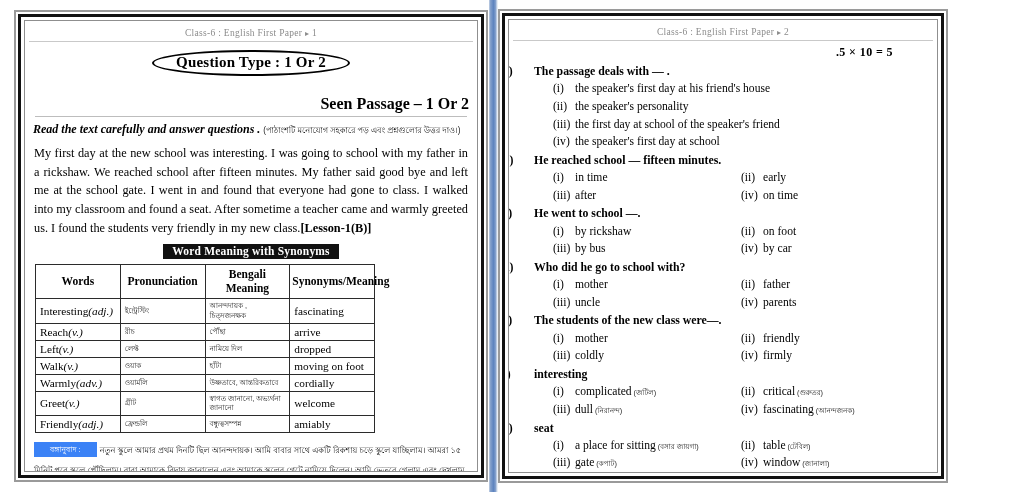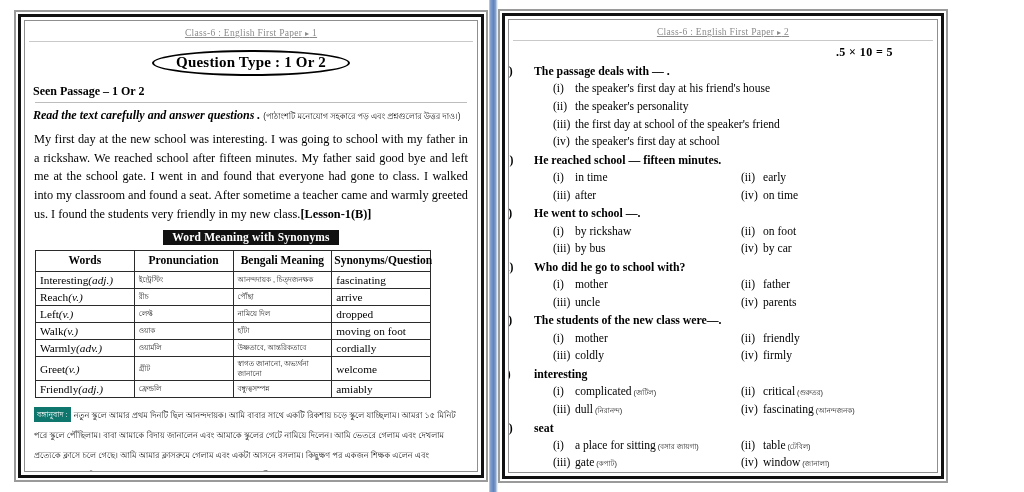--- a/index.html
+++ b/index.html
@@ -58,44 +58,43 @@
   }
 
   
   .runhead {
     text-align: center;
     font-size: 9.5px;
     color: #8b8b8b;
     letter-spacing: .3px;
     padding: 7px 0 3px 0;
     font-family: "Liberation Serif", serif;
-    text-decoration: underline;
   }
   .runhead .tri { font-size: 8px; }
   .rule { border-bottom: 1px solid #c9c9c9; margin: 0 4px; }
 
   .body-pad { padding: 0 8px; }
 
   
   .oval-wrap { text-align: center; margin: 8px 0 2px 0; }
   .oval {
     display: inline-block;
     border: 2.5px solid #000;
     border-radius: 50%/50%;
     padding: 2px 22px 3px 22px;
     font-size: 15px;
     font-weight: bold;
     letter-spacing: .2px;
   }
 
   .seen-pass {
-    text-align: left;
-    font-size: 12px;
-    font-weight: bold;
-    margin: 8px 0 3px 0;
+    text-align: right;
+    font-size: 16px;
+    font-weight: bold;
+    margin: 19px 0 3px 0;
   }
   .hr-thin { border-bottom: 1px solid #bdbdbd; margin: 2px 2px 5px 2px; }
 
   
   .instr {
     font-size: 12px;
     font-weight: bold;
     font-style: italic;
     line-height: 1.25;
     margin: 2px 0 1px 0;
@@ -126,21 +125,21 @@
     color: #fff;
     font-weight: bold;
     font-size: 11.5px;
     padding: 1px 9px 2px 9px;
     letter-spacing: .2px;
   }
 
   
   table.wordtable {
     border-collapse: collapse;
-    width: 396px;
+    width: 340px;
     margin: 0 0 0 2px;
     table-layout: fixed;
   }
   table.wordtable th, table.wordtable td {
     border: 1px solid #2b2b2b;
     padding: 2px 4px;
     vertical-align: middle;
   }
   table.wordtable th {
     font-size: 11.5px;
@@ -154,25 +153,25 @@
   td.c-pron  { width: 84px; }
   td.c-beng  { width: 108px; }
   td.c-syn   { width: 108px; }
   td.c-pron .bn, td.c-beng .bn { font-size: 7.3px; line-height: 1.35; display:block; }
   .pos { font-style: italic; }
 
   
   .trans-block { margin: 6px 1px 4px 1px; }
   .trans-tag {
     display: inline-block;
-    background: #0f766e;
+    background: #3b82f6;
     color: #fff;
     font-family: "Liberation Sans", "DejaVu Sans", sans-serif;
     font-size: 7.6px;
-    padding: 1px 3px;
+    padding: 1px 16px;
     vertical-align: 1px;
     margin-right: 3px;
   }
   .trans-text {
     font-family: "Liberation Sans", "DejaVu Sans", sans-serif;
     font-size: 8.1px;
     line-height: 1.85;
     text-align: justify;
     color: #131313;
   }
@@ -246,21 +245,21 @@
           <div class="banner-wrap">
             <span class="banner">Word Meaning with Synonyms</span>
           </div>
 
           <table class="wordtable">
             <thead>
               <tr>
                 <th>Words</th>
                 <th>Pronunciation</th>
                 <th>Bengali Meaning</th>
-                <th>Synonyms/Question</th>
+                <th>Synonyms/Meaning</th>
               </tr>
             </thead>
             <tbody id="wordtable-body">
                 <tr>
                   <td class="c-word"><span>Interesting</span><span class="pos">(adj.)</span></td>
                   <td class="c-pron">
                     <span class="bn">ইন্ট্রেস্টিং</span>
                   </td>
                   <td class="c-beng">
                     <span class="bn">আনন্দদায়ক , চিত্দজনক্ষক</span>

